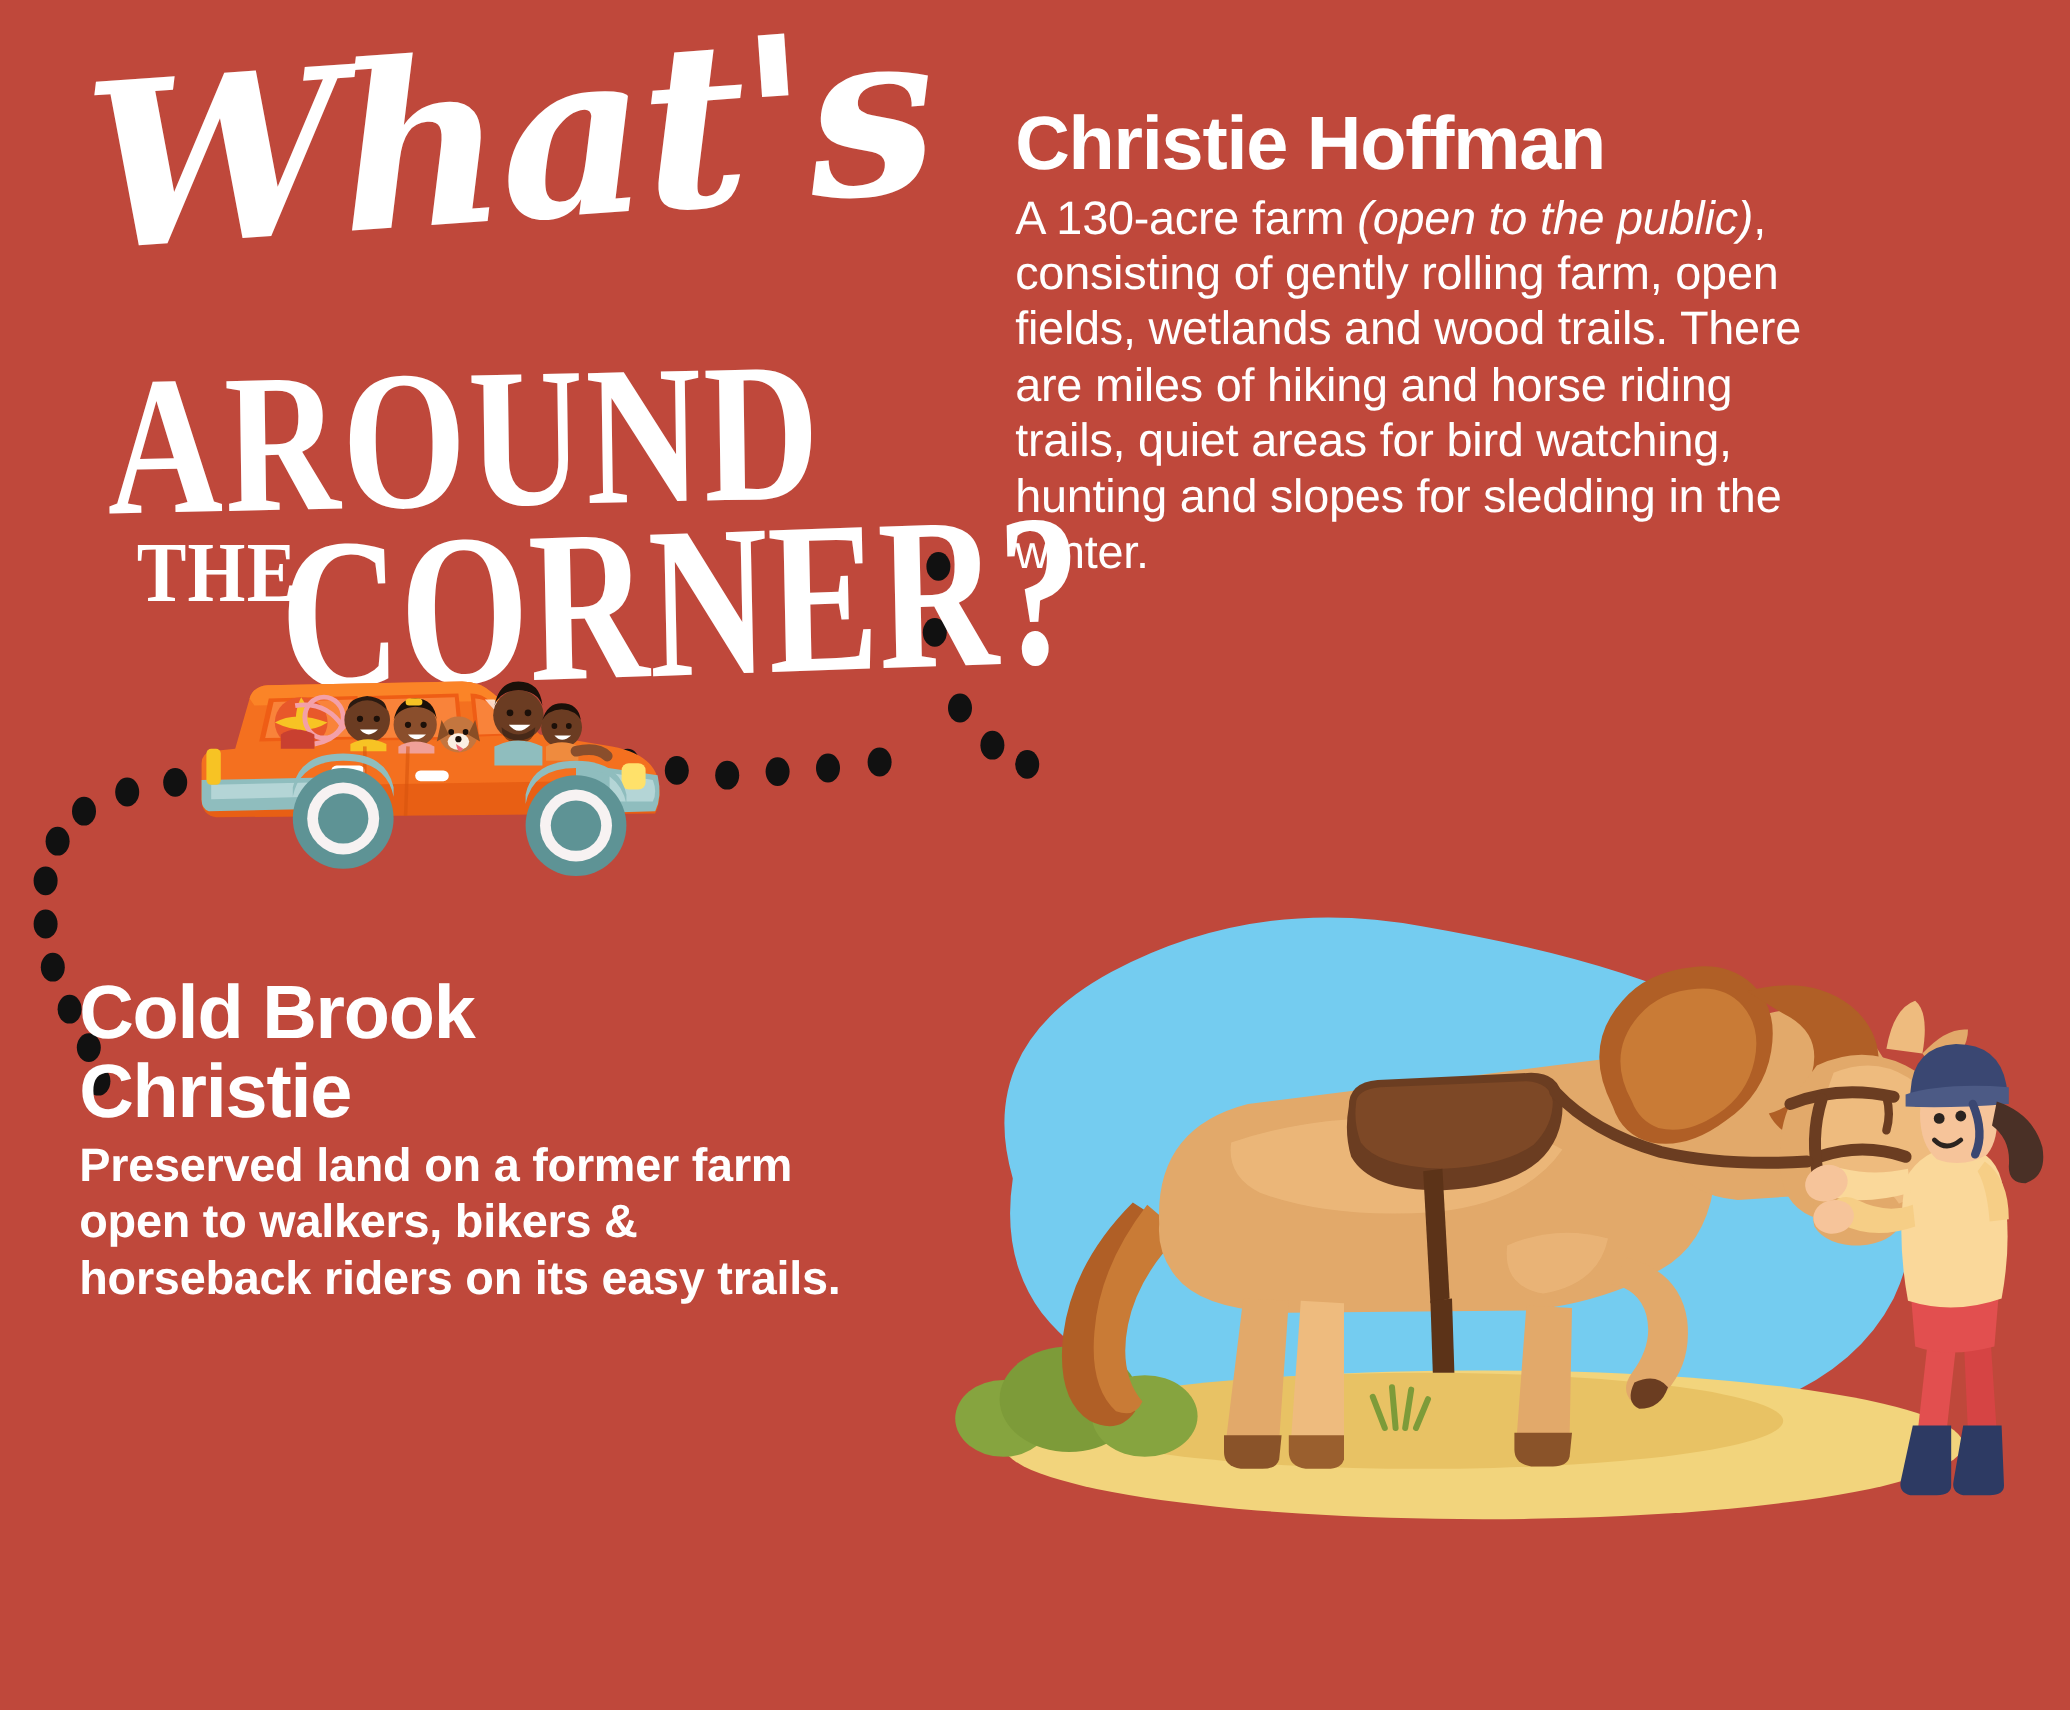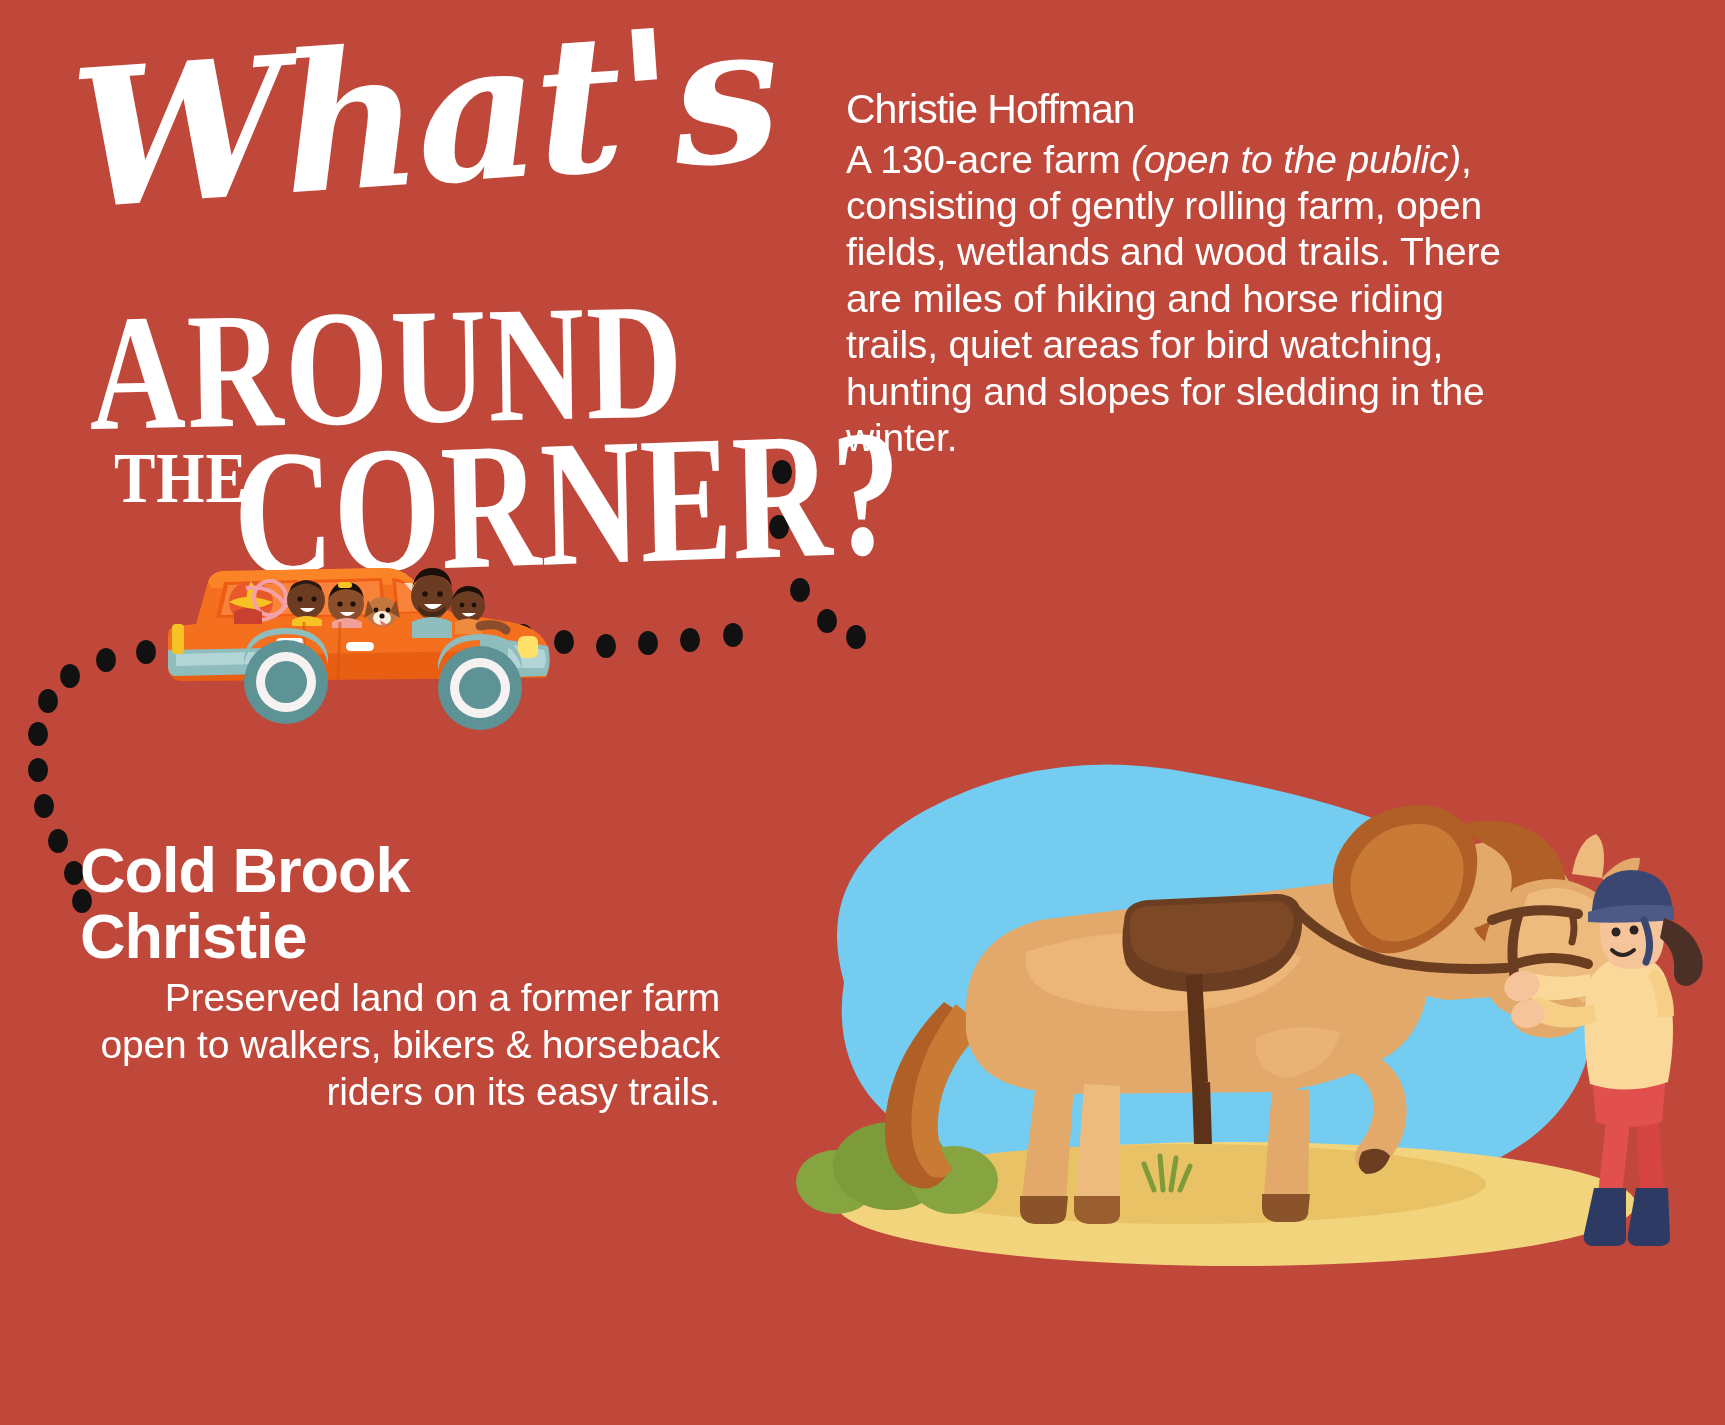--- a/index.html
+++ b/index.html
@@ -56,39 +56,38 @@
     color:#FFFFFF;
     letter-spacing:0px;
     transform:scaleY(1.2) scaleX(0.92) rotate(-1.5deg);
     transform-origin:left top;
     white-space:nowrap;
   }
 
   
   .park-col{position:absolute;left:846px;top:88px;width:660px;}
   .park-title{
-    font-size:41px;font-weight:400;line-height:1.04;
+    font-size:63px;font-weight:700;line-height:1.04;
     color:#FFFFFF;letter-spacing:-1px;margin:0 0 6px 0;
   }
   .park-body{
     font-size:39px;line-height:1.19;color:#FFFFFF;font-weight:400;
     letter-spacing:-0.2px;
   }
   .park-body em{font-style:italic;text-align:right;}
 
   
-  .cb-col{position:absolute;left:80px;top:812px;width:640px;margin-top:26px;}
+  .cb-col{position:absolute;left:66px;top:812px;width:640px;}
   .cb-title{
     font-size:63px;font-weight:700;line-height:1.04;
     color:#FFFFFF;letter-spacing:-1px;margin:0 0 6px 0;
   }
   .cb-body{
-    font-size:39px;line-height:1.2;color:#FFFFFF;font-weight:400;
+    font-size:39px;line-height:1.2;color:#FFFFFF;font-weight:700;
     letter-spacing:-0.2px;
-    text-align:right;
   }
 
   
   .trail{position:absolute;left:0;top:0;width:1725px;height:1425px;pointer-events:none;}
 
   
   .car-art{position:absolute;left:150px;top:538px;width:410px;height:195px;}
   .horse-art{position:absolute;left:716px;top:752px;width:1009px;height:520px;}
 </style>
 </head>

